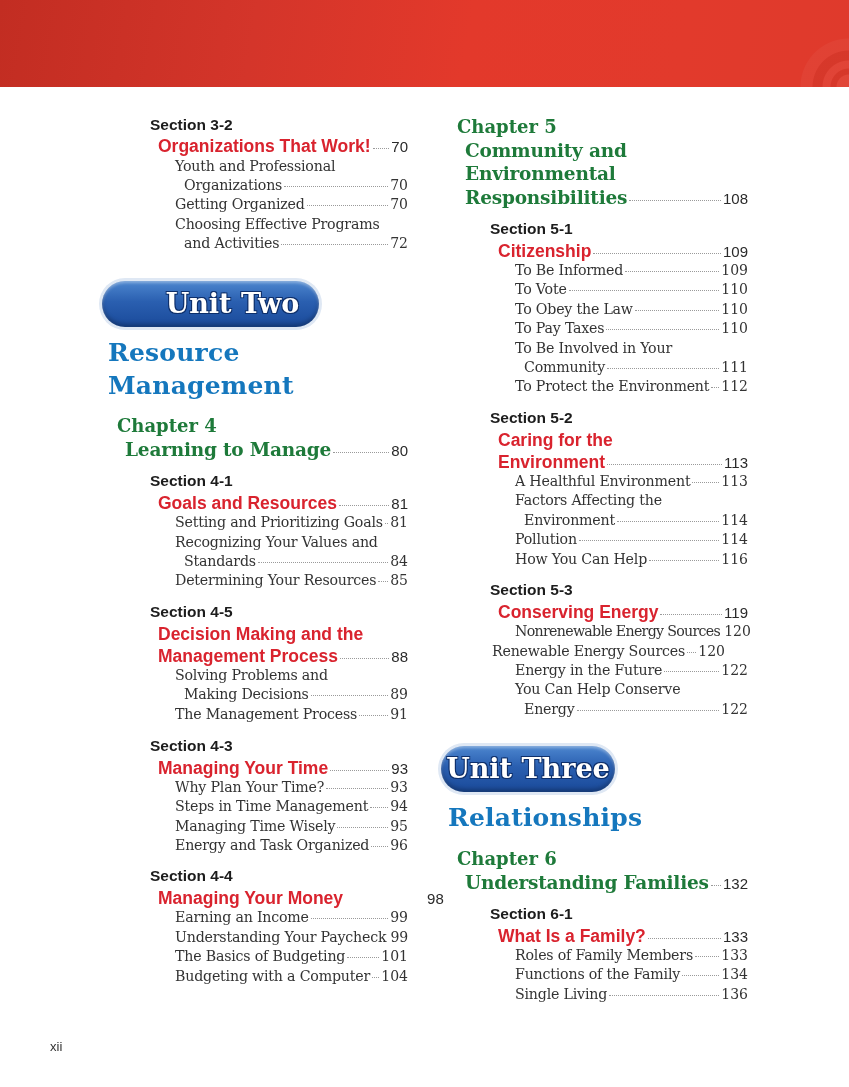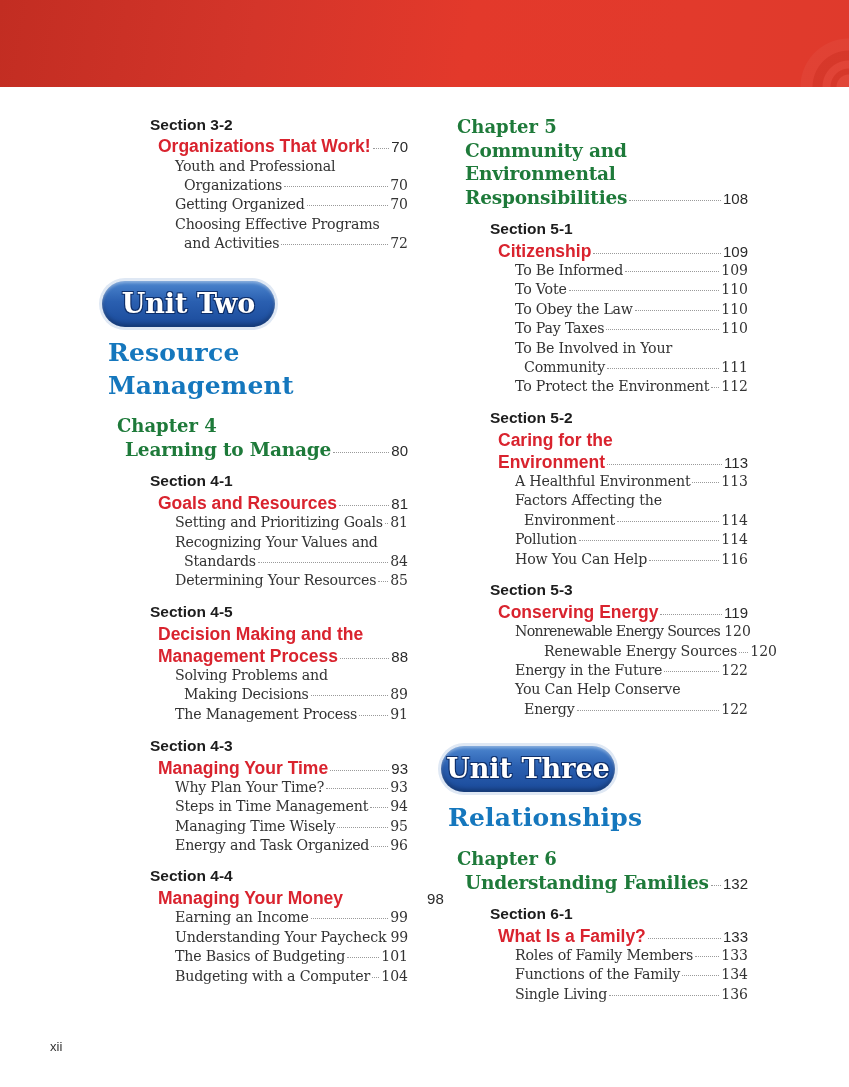--- a/index.html
+++ b/index.html
@@ -92,21 +92,21 @@
     <span class="dots"></span>
     <span class="pg">70</span>
   </div>
   <div class="abs topic" style="left:175px;top:216px;">Choosing Effective Programs</div>
   <div class="row topic-row" style="left:184px;top:235px;width:224px;">
     <span class="txt topic">and Activities</span>
     <span class="dots"></span>
     <span class="pg">72</span>
   </div>
 
-  <div class="unit-badge" style="left:102px;top:281px;width:173px;">Unit Two</div>
+  <div class="unit-badge" style="left:102px;top:281px;width:173px;padding-left:44px;">Unit Two</div>
   <div class="abs unit-title" style="left:108px;top:338px;">Resource</div>
   <div class="abs unit-title" style="left:108px;top:371px;">Management</div>
 
   <div class="abs ch-label" style="left:117px;top:415px;">Chapter 4</div>
   <div class="row" style="left:125px;top:439px;width:283px;">
     <span class="txt ch-title">Learning to Manage</span>
     <span class="dots"></span>
     <span class="pg">80</span>
   </div>
 
@@ -289,21 +289,21 @@
   <div class="row" style="left:498px;top:602px;width:250px;">
     <span class="txt sec-title">Conserving Energy</span>
     <span class="dots"></span>
     <span class="pg">119</span>
   </div>
   <div class="row topic-row" style="left:515px;top:623px;width:233px;">
     <span class="txt topic" style="letter-spacing:-0.7px;">Nonrenewable Energy Sources</span>
     <span class="dots"></span>
     <span class="pg">120</span>
   </div>
-  <div class="row topic-row" style="left:544px;top:643px;width:233px;">
+  <div class="row topic-row" style="left:492px;top:643px;width:233px;">
     <span class="txt topic">Renewable Energy Sources</span>
     <span class="dots"></span>
     <span class="pg">120</span>
   </div>
   <div class="row topic-row" style="left:515px;top:662px;width:233px;">
     <span class="txt topic">Energy in the Future</span>
     <span class="dots"></span>
     <span class="pg">122</span>
   </div>
   <div class="abs topic" style="left:515px;top:681px;">You Can Help Conserve</div>

